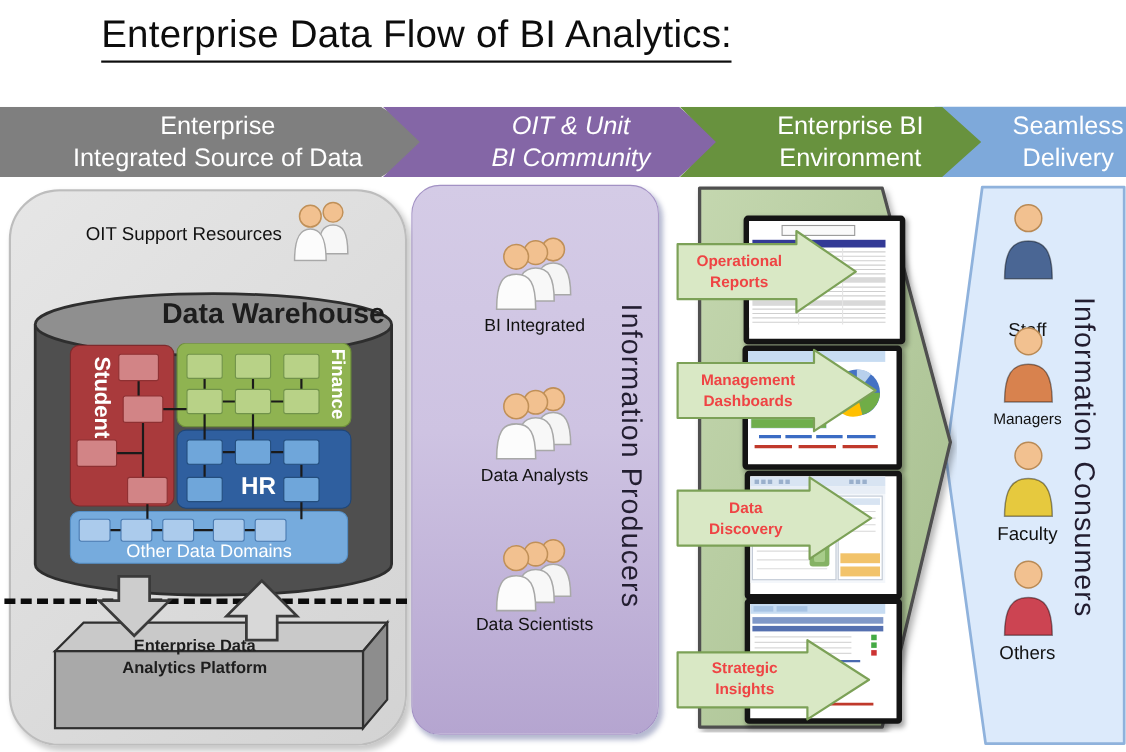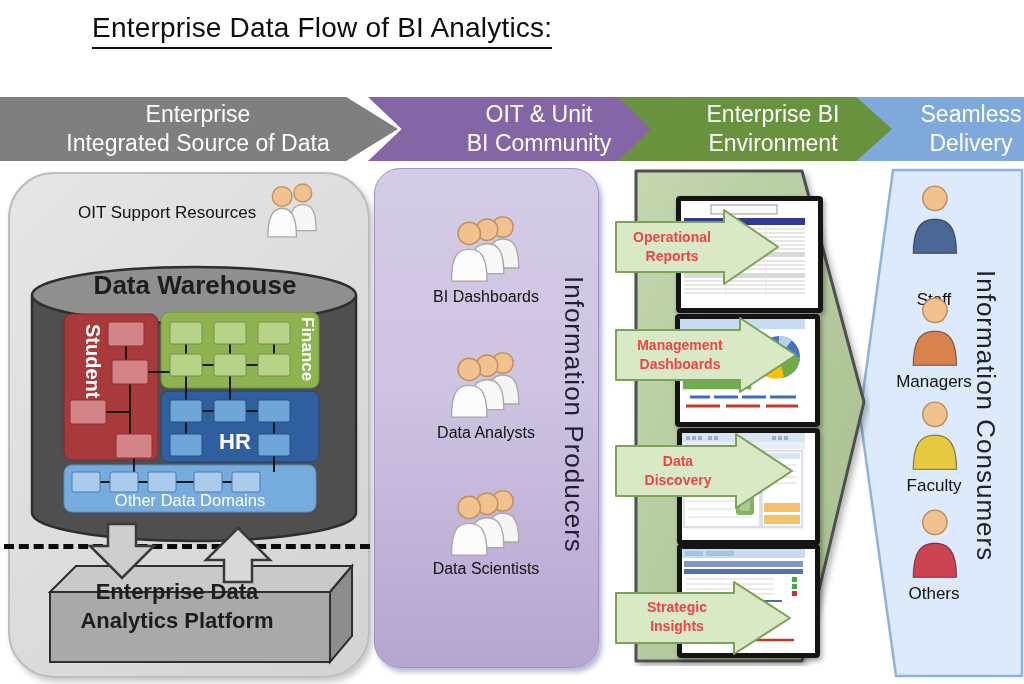--- a/index.html
+++ b/index.html
@@ -1,26 +1,26 @@
 <!DOCTYPE html>
 <html><head>
 <meta charset="utf-8">
 <style>
   html,body{margin:0;padding:0;background:#fff;}
   .stage{position:relative;width:1024px;height:684px;background:#fff;overflow:hidden;
          font-family:"Liberation Sans",sans-serif;}
   .abs{position:absolute;}
   
-  .title{position:absolute;left:92px;top:12px;font-size:28px;color:#0d0d0d;
+  .title{position:absolute;left:92px;top:12px;font-size:35px;color:#0d0d0d;
          border-bottom:2.5px solid #0d0d0d;padding-bottom:3px;letter-spacing:.2px;}
   
   .hdr{position:absolute;top:97px;height:64px;display:flex;align-items:center;justify-content:center;
        color:#fff;font-size:23px;line-height:1.25;text-align:center;white-space:pre-line;padding-left:36px;}
   .hdr.h0{left:0;width:398px;clip-path:polygon(0 0,87% 0,100% 50%,87% 100%,0 100%);padding-right:38px;box-sizing:border-box;}
-  .hdr.h1{left:368px;width:270px;clip-path:polygon(0 0,88% 0,100% 50%,88% 100%,0 100%,11% 50%);}
+  .hdr.h1{left:348px;width:270px;clip-path:polygon(0 0,88% 0,100% 50%,88% 100%,0 100%,11% 50%);font-style:italic;}
   .hdr.h2{left:618px;width:238px;clip-path:polygon(0 0,87% 0,100% 50%,87% 100%,0 100%,12% 50%);}
   .hdr.h3{left:848px;width:174px;border-radius:2px;}
   
   .gray-panel{left:8px;top:172px;width:362px;height:506px;border-radius:46px;
       background:linear-gradient(135deg,#e6e6e6,#d3d3d3);border:2px solid #bdbdbd;
       box-shadow:3px 4px 6px rgba(0,0,0,.22);box-sizing:border-box;}
   .purple-panel{left:374px;top:168px;width:225px;height:500px;border-radius:26px;
       background:linear-gradient(180deg,#d4cbe6 0%,#cec3e2 45%,#b5a5d0 100%);
       border:1px solid #a291c4;box-shadow:3px 4px 5px rgba(90,100,150,.45);box-sizing:border-box;}
   .label-bold{position:absolute;font-weight:normal;color:#111;}
@@ -65,21 +65,21 @@
       <path d="M26,54 C26,32 31,25 41,25 C51,25 56,32 56,54 Z" fill="#f7f7f7"></path>
       <circle cx="18" cy="16" r="11" fill="#f2c190" stroke="#c09058"></circle>
       <path d="M2,61 C2,37 8,29 18,29 C28,29 34,37 34,61 Z" fill="#fcfcfc"></path>
     </g>
   </svg>
 
   <svg class="abs" style="left:28px;top:263px;width:332px;height:284px;" viewBox="0 0 332 284">
     <path d="M4,32 L4,250 A162,28 0 0 0 328,250 L328,32" fill="#4f4f4f" stroke="#2e2e2e" stroke-width="2.5"></path>
     <ellipse cx="166" cy="32" rx="162" ry="28" fill="#8f8f8f" stroke="#2e2e2e" stroke-width="2.5"></ellipse>
   </svg>
-  <div class="abs center-txt" style="left:40px;top:270px;width:310px;font-size:26px;font-weight:600;color:#1d1d1d;">Data Warehouse</div>
+  <div class="abs center-txt" style="left:40px;top:270px;width:310px;font-size:26px;font-weight:600;color:#1d1d1d;text-align:right;">Data Warehouse</div>
 
   <svg class="abs" style="left:60px;top:312px;width:264px;height:202px;" viewBox="0 0 264 202">
     <rect x="4" y="2" width="94" height="146" rx="8" stroke="#7e2a2c" fill="#a93a3c"></rect>
     <rect x="101" y="0" width="158" height="76" rx="8" stroke="#6d8f39" fill="#8fb351"></rect>
     <rect x="101" y="79" width="158" height="71" rx="8" stroke="#1f4678" fill="#2f5f9f"></rect>
     <rect x="4" y="153" width="252" height="47" rx="8" stroke="#5590c8" fill="#76abdd"></rect>
 
     <path d="M66,34 V48 M70,72 V122 M46,100 H70 M74,146 V160 M88,60 H110 M126,32 V42 M170,32 V42 M214,32 V42 M142,53 H154 M186,53 H198 M126,64 V88 M170,64 V88 M142,99 H154 M186,99 H198 M126,110 V122 M214,110 V122 M214,144 V160 M40,170 H50 M78,170 H88 M116,170 H134 M162,170 H172" stroke="#1a1a1a" stroke-width="2" fill="none"></path>
 
     <g fill="#d28486" stroke="#8e3032">
@@ -119,21 +119,21 @@
     <text x="130" y="194" font-size="16.5" fill="#fff" text-anchor="middle">Other Data Domains</text>
   </svg>
 
   <div class="dashline"></div>
 
   <svg class="abs z3" style="left:42px;top:560px;width:316px;height:108px;" viewBox="0 0 316 108">
     <polygon points="8,32 34,6 310,6 288,32" fill="#c9c9c9" stroke="#2f2f2f" stroke-width="2"></polygon>
     <polygon points="288,32 310,6 310,76 288,102" fill="#8d8d8d" stroke="#2f2f2f" stroke-width="2"></polygon>
     <rect x="8" y="32" width="280" height="70" fill="#a9a9a9" stroke="#2f2f2f" stroke-width="2"></rect>
   </svg>
-  <div class="abs pre center-txt z3" style="left:52px;top:578px;width:250px;font-size:22px;font-weight:bold;color:#1d1d1d;line-height:1.3;">Enterprise Data
+  <div class="abs pre center-txt z3" style="left:52px;top:578px;width:250px;font-size:15px;font-weight:bold;color:#1d1d1d;line-height:1.3;">Enterprise Data
 Analytics Platform</div>
 
   <svg class="abs z5" style="left:86px;top:522px;width:72px;height:58px;" viewBox="0 0 72 58">
     <path d="M22,2 H50 V24 H68 L36,56 L4,24 H22 Z" fill="#cdcdcd" stroke="#3a3a3a" stroke-width="2.5"></path>
   </svg>
   <svg class="abs z5" style="left:202px;top:526px;width:72px;height:58px;" viewBox="0 0 72 58">
     <path d="M36,2 L68,34 H50 V56 H22 V34 H4 Z" fill="#d8d8d8" stroke="#3a3a3a" stroke-width="2.5"></path>
   </svg>
 
   <div class="abs purple-panel"></div>
@@ -141,21 +141,21 @@
   <svg class="abs ppl3" style="left:444px;top:214px;width:86px;height:80px;" viewBox="0 0 92 82">
     <g stroke="#a8a8a8" stroke-width="1.5">
       <circle cx="63" cy="12" r="11" fill="#f2c190" stroke="#c09058"></circle>
       <path d="M46,56 C46,33 52,25 63,25 C74,25 80,33 80,56 Z" fill="#f5f5f5"></path>
       <circle cx="46" cy="15" r="11.5" fill="#f2c190" stroke="#c09058"></circle>
       <path d="M28,62 C28,38 34,30 46,30 C58,30 64,38 64,62 Z" fill="#f8f8f8"></path>
       <circle cx="27" cy="19" r="12" fill="#f2c190" stroke="#c09058"></circle>
       <path d="M8,70 C8,44 14,36 27,36 C40,36 46,44 46,70 Z" fill="#fcfcfc"></path>
     </g>
   </svg>
-  <div class="label-bold center-txt" style="left:386px;top:288px;width:200px;font-size:16px;">BI Dashboards</div>
+  <div class="label-bold center-txt" style="left:386px;top:288px;width:200px;font-size:16px;">BI Integrated</div>
 
   <svg class="abs" style="left:444px;top:350px;width:86px;height:80px;" viewBox="0 0 92 82">
     <g stroke="#a8a8a8" stroke-width="1.5">
       <circle cx="63" cy="12" r="11" fill="#f2c190" stroke="#c09058"></circle>
       <path d="M46,56 C46,33 52,25 63,25 C74,25 80,33 80,56 Z" fill="#f5f5f5"></path>
       <circle cx="46" cy="15" r="11.5" fill="#f2c190" stroke="#c09058"></circle>
       <path d="M28,62 C28,38 34,30 46,30 C58,30 64,38 64,62 Z" fill="#f8f8f8"></path>
       <circle cx="27" cy="19" r="12" fill="#f2c190" stroke="#c09058"></circle>
       <path d="M8,70 C8,44 14,36 27,36 C40,36 46,44 46,70 Z" fill="#fcfcfc"></path>
     </g>
@@ -295,21 +295,21 @@
   <svg class="abs" style="left:906px;top:184px;width:56px;height:72px;" viewBox="0 0 62 78">
     <circle cx="32" cy="15" r="13.5" fill="#f2c190" stroke="#b98a55" stroke-width="1.5"></circle>
     <path d="M8,76 C8,48 16,38 32,38 C48,38 56,48 56,76 Z" stroke="rgba(0,0,0,0.4)" stroke-width="1.5" fill="#4a6694"></path>
   </svg>
   <div class="label-bold center-txt" style="left:864px;top:262px;width:140px;font-size:17px;margin-top:28px;">Staff</div>
 
   <svg class="abs" style="left:906px;top:296px;width:56px;height:72px;" viewBox="0 0 62 78">
     <circle cx="32" cy="15" r="13.5" fill="#f2c190" stroke="#b98a55" stroke-width="1.5"></circle>
     <path d="M8,76 C8,48 16,38 32,38 C48,38 56,48 56,76 Z" stroke="rgba(0,0,0,0.4)" stroke-width="1.5" fill="#d8824e"></path>
   </svg>
-  <div class="label-bold center-txt" style="left:864px;top:372px;width:140px;font-size:17px;">Managers</div>
+  <div class="label-bold center-txt" style="left:864px;top:372px;width:140px;font-size:14px;">Managers</div>
 
   <svg class="abs" style="left:906px;top:400px;width:56px;height:72px;" viewBox="0 0 62 78">
     <circle cx="32" cy="15" r="13.5" fill="#f2c190" stroke="#b98a55" stroke-width="1.5"></circle>
     <path d="M8,76 C8,48 16,38 32,38 C48,38 56,48 56,76 Z" stroke="rgba(0,0,0,0.4)" stroke-width="1.5" fill="#e6c93e"></path>
   </svg>
   <div class="label-bold center-txt" style="left:864px;top:476px;width:140px;font-size:17px;">Faculty</div>
 
   <svg class="abs" style="left:906px;top:508px;width:56px;height:72px;" viewBox="0 0 62 78">
     <circle cx="32" cy="15" r="13.5" fill="#f2c190" stroke="#b98a55" stroke-width="1.5"></circle>
     <path d="M8,76 C8,48 16,38 32,38 C48,38 56,48 56,76 Z" stroke="rgba(0,0,0,0.4)" stroke-width="1.5" fill="#cc4452"></path>

